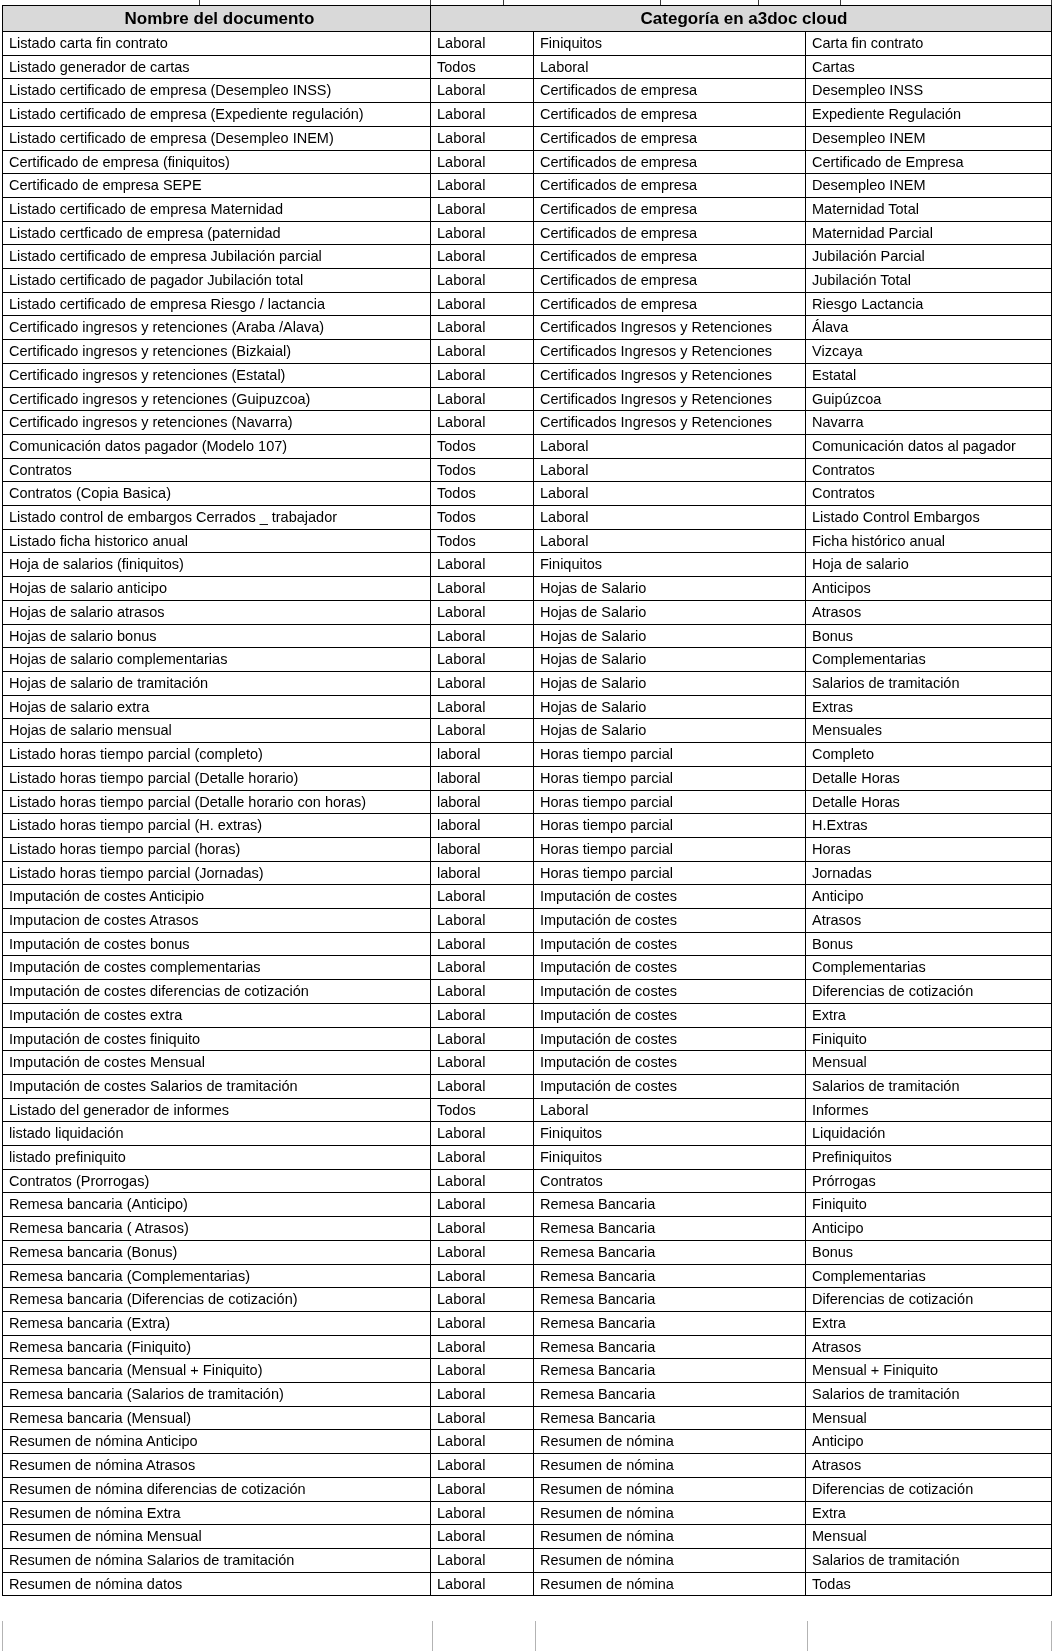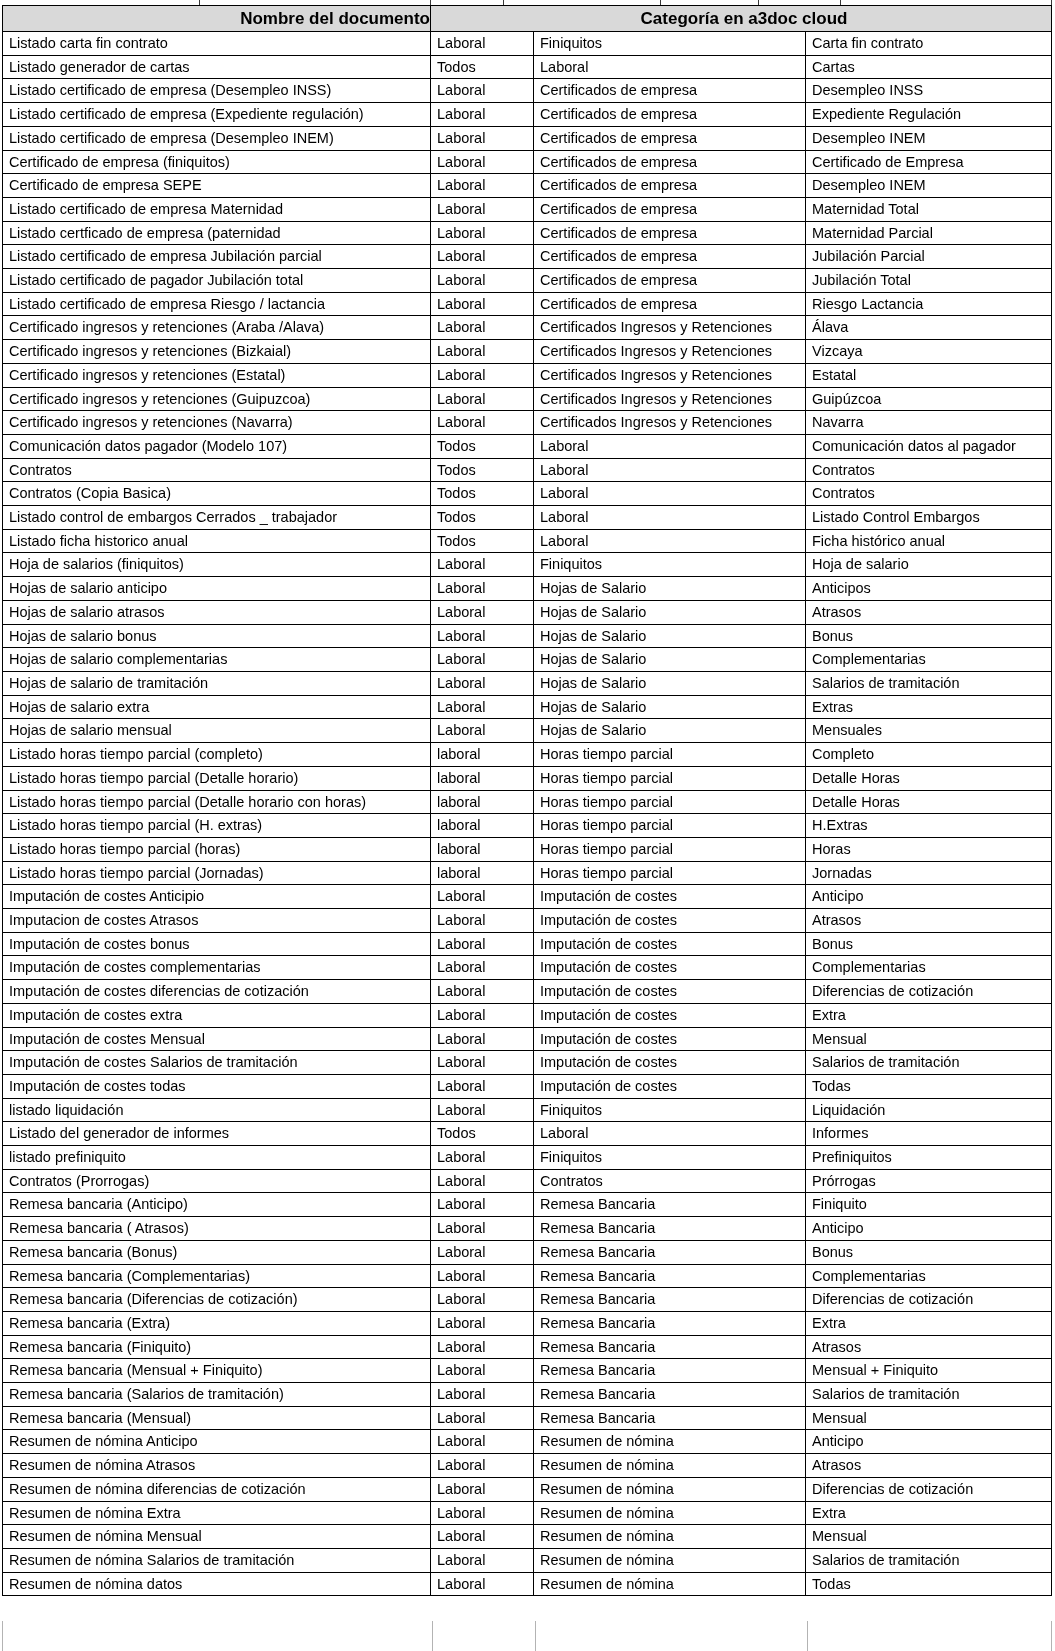--- a/index.html
+++ b/index.html
@@ -40,21 +40,21 @@
     white-space: nowrap;
     text-overflow: clip;
     vertical-align: middle;
     color: #000000;
   }
   .sheet-table thead th {
     background: #d9d9d9;
     font-size: 17px;
     font-weight: bold;
     height: 25px;
-    text-align: right;
+    text-align: center;
   }
   .sheet-table thead th.merged { text-align: center; padding-left: 6px; }
   .sheet-table tbody td {
     background: #ffffff;
     font-size: 14.5px;
     height: 22.7px;
     line-height: 22.7px;
   }
 
   
@@ -341,48 +341,48 @@
     <td>Imputación de costes</td>
     <td>Diferencias de cotización</td>
   </tr>
         <tr>
     <td>Imputación de costes extra</td>
     <td>Laboral</td>
     <td>Imputación de costes</td>
     <td>Extra</td>
   </tr>
         <tr>
+    <td>Imputación de costes finiquito</td>
+    <td>Laboral</td>
+    <td>Imputación de costes</td>
+    <td>Finiquito</td>
+  </tr>
+        <tr>
     <td>Imputación de costes Mensual</td>
     <td>Laboral</td>
     <td>Imputación de costes</td>
     <td>Mensual</td>
   </tr>
         <tr>
     <td>Imputación de costes Salarios de tramitación</td>
     <td>Laboral</td>
     <td>Imputación de costes</td>
     <td>Salarios de tramitación</td>
   </tr>
         <tr>
-    <td>Imputación de costes todas</td>
-    <td>Laboral</td>
-    <td>Imputación de costes</td>
-    <td>Todas</td>
+    <td>Listado del generador de informes</td>
+    <td>Todos</td>
+    <td>Laboral</td>
+    <td>Informes</td>
   </tr>
         <tr>
     <td>listado liquidación</td>
     <td>Laboral</td>
     <td>Finiquitos</td>
     <td>Liquidación</td>
-  </tr>
-        <tr>
-    <td>Listado del generador de informes</td>
-    <td>Todos</td>
-    <td>Laboral</td>
-    <td>Informes</td>
   </tr>
         <tr>
     <td>listado prefiniquito</td>
     <td>Laboral</td>
     <td>Finiquitos</td>
     <td>Prefiniquitos</td>
   </tr>
         <tr>
     <td>Contratos (Prorrogas)</td>
     <td>Laboral</td>

